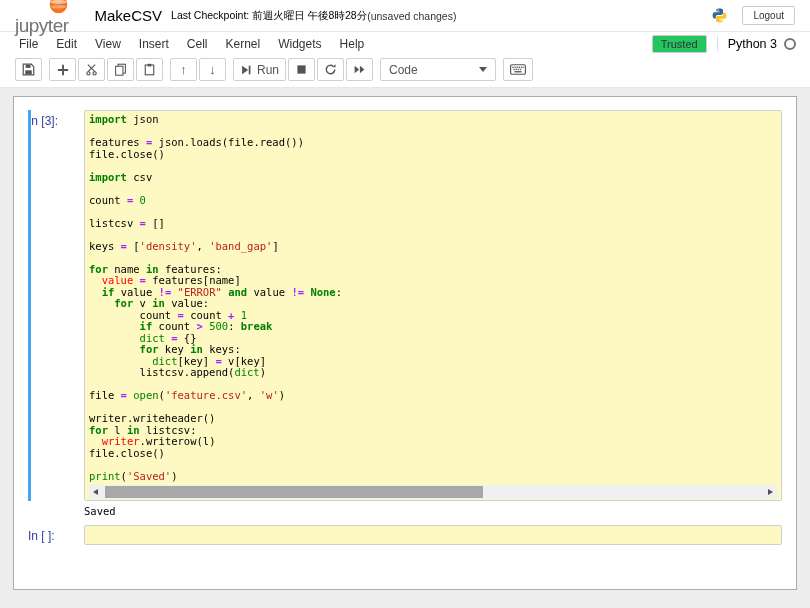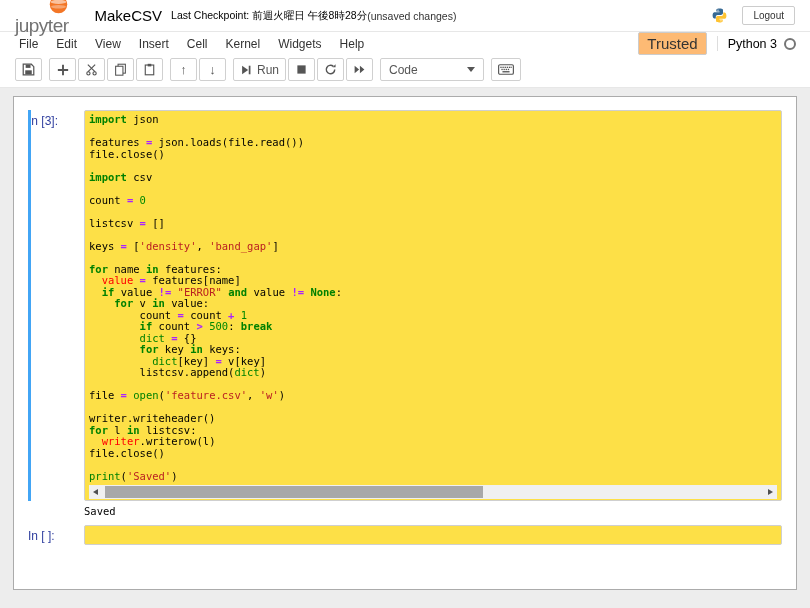--- a/index.html
+++ b/index.html
@@ -20,44 +20,44 @@
   .unsaved { font-size: 10.5px; color: #333; }
   .hdr-spacer { flex: 1; }
   .py-logo { margin-right: 14px; display: flex; align-items: center; }
   .logout-btn { border: 1px solid #ccc; background: #fff; border-radius: 2px;
     padding: 3px 10px; font-size: 10px; color: #333; cursor: pointer; }
   
   .header-row2 { display: flex; align-items: center; height: 24px; padding: 0 10px; border-top: 1px solid #e7e7e7; }
   .menu-items { display: flex; align-items: center; }
   .menu-item { padding: 3px 9px; font-size: 12px; color: #333; cursor: pointer; }
   .menu-right { margin-left: auto; display: flex; align-items: center; }
-  .trusted-btn { border: 1px solid #ccc; background: #fdba74; border-radius: 2px;
-    padding: 2px 8px; font-size: 15px; color: #333; }
+  .trusted-btn { border: 1px solid #ccc; background: #22c55e; border-radius: 2px;
+    padding: 2px 8px; font-size: 11px; color: #333; }
   .kernel-sep { width: 1px; height: 15px; background: #ddd; margin: 0 10px; }
   .kernel-name { font-size: 12.5px; color: #000; }
   .kernel-ind { width: 12px; height: 12px; border: 2px solid #757575; border-radius: 50%; margin-left: 7px; margin-right: 4px; }
   
   .toolbar { display: flex; align-items: center; padding: 3px 15px 6px; gap: 7px; background: #fff; }
   .btn-group { display: flex; gap: 2px; }
   .tb-btn { height: 23px; min-width: 27px; padding: 0 6px; background: #fff;
     border: 1px solid #d0d0d0; border-radius: 2px; display: flex; align-items: center;
     justify-content: center; color: #555; font-size: 12px; gap: 5px; cursor: pointer; }
   .tb-arrow { font-size: 13px; font-weight: bold; color: #555; line-height: 1; }
-  .celltype-select { width: 104px; justify-content: space-between; padding: 0 8px; }
+  .celltype-select { width: 116px; justify-content: space-between; padding: 0 8px; }
   .sel-caret { width: 0; height: 0; border-left: 4px solid transparent;
     border-right: 4px solid transparent; border-top: 5px solid #555; }
   
   #site { padding: 8px 13px 0; }
   #notebook-container { background: #fff; border: 1px solid #ababab; padding: 10px 0 8px; min-height: 494px; }
   .cell { margin: 0 0 0 14px; padding: 3px 14px 3px 0; }
   .input-row { display: flex; position: relative; }
   .input-row.selected::before { content: ""; position: absolute; left: 0; top: 0; bottom: 0; width: 3px; background: #42a5f5; }
   .prompt { flex: 0 0 56px; text-align: left; padding: 4px 9px 0 0;
     font-family: Liberation Sans, sans-serif; font-size: 12px; color: #303F9F; white-space: nowrap; }
-  .input-area { flex: 1; background: #fde047; border: 1px solid #cfcfcf; border-radius: 2px;
+  .input-area { flex: 1; background: #fef9c3; border: 1px solid #cfcfcf; border-radius: 2px;
     padding: 3px 4px 1px; overflow: hidden; cursor: text; }
   .code-line { font-family: "DejaVu Sans Mono", monospace; font-size: 10.5px; line-height: 11.5px;
     white-space: pre; color: #000; }
   .tok-kw { color: #008000; font-weight: bold; }
   .tok-bi { color: #008000; }
   .tok-st { color: #BA2121; }
   .tok-nu { color: #008800; }
   .tok-op { color: #AA22FF; font-weight: bold; }
   .tok-er { color: #ff0000; }
   .hscrollbar { position: relative; height: 14px; background: #f0f0f0; margin-top: 3px; }

